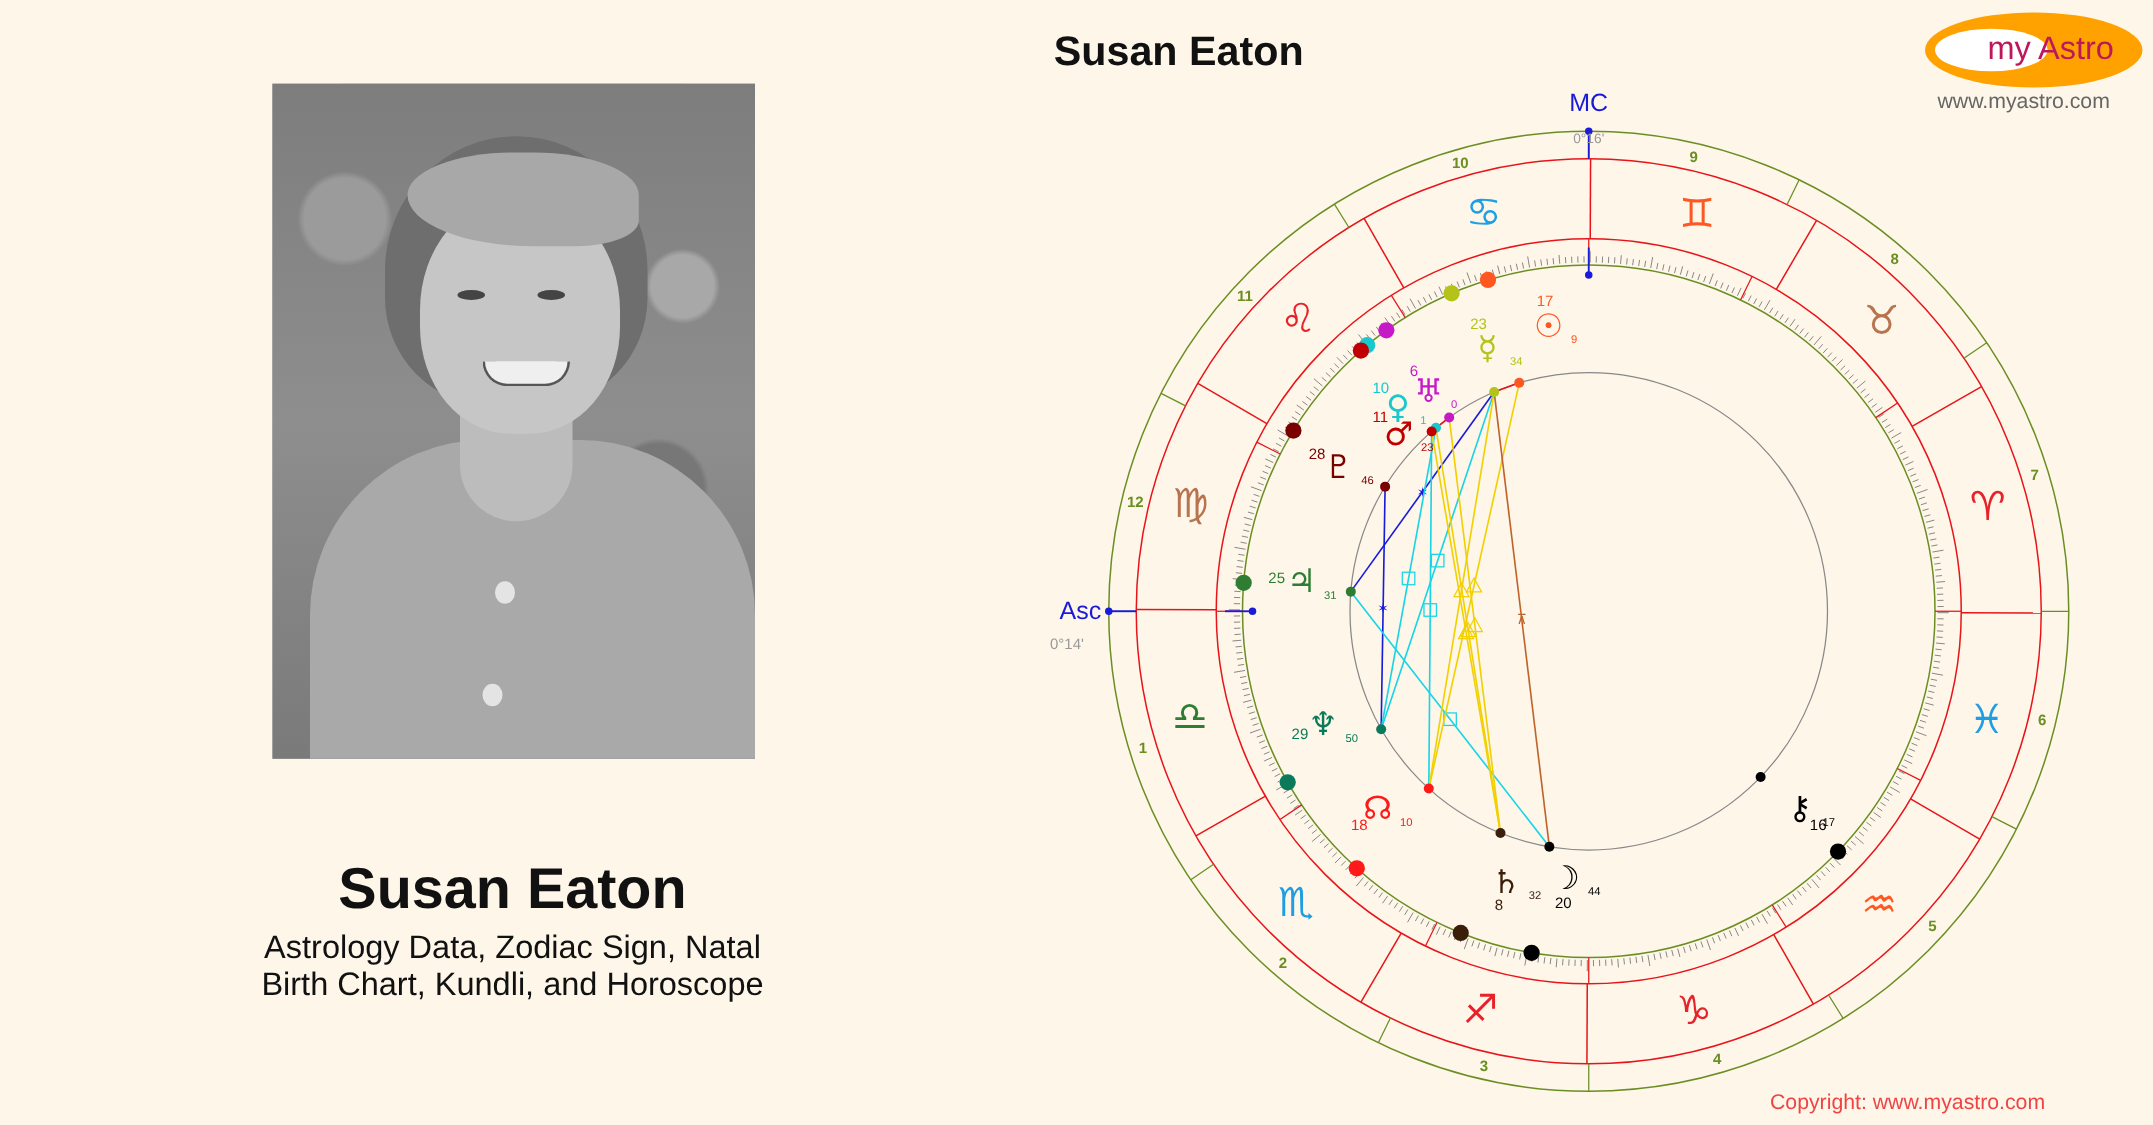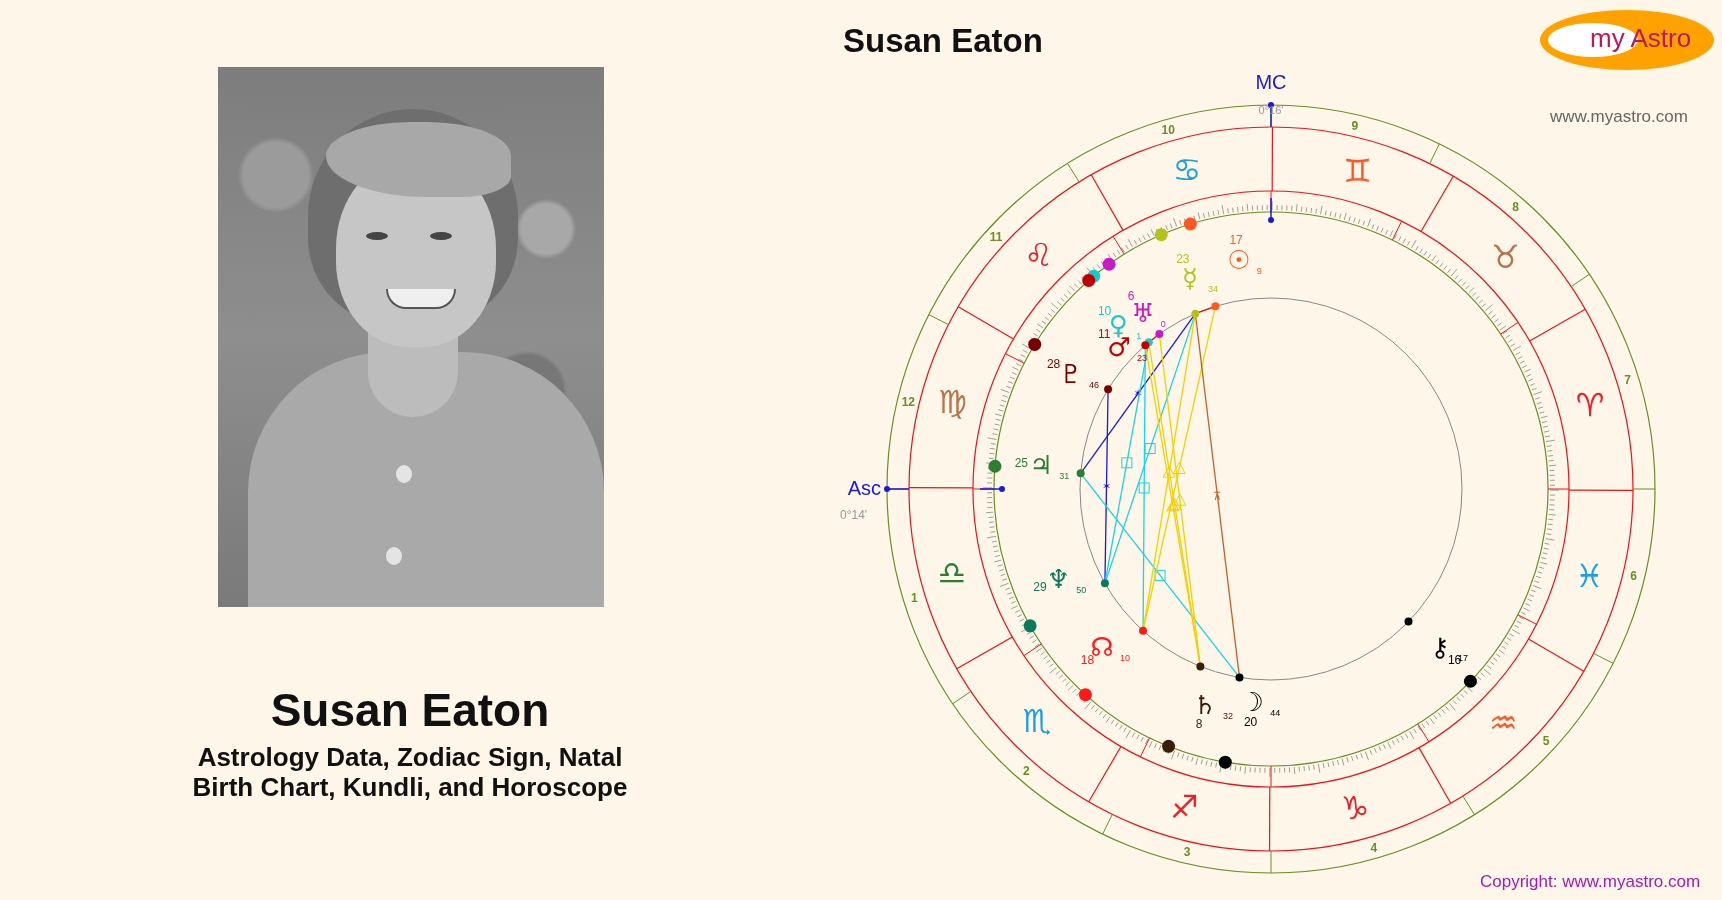--- a/index.html
+++ b/index.html
@@ -16,28 +16,28 @@
   .photo .body { position:absolute; left:30px; top:285px; width:356px; height:300px; border-radius:140px 140px 0 0; background:#a9a9a9; }
   .photo .neck { position:absolute; left:150px; top:240px; width:90px; height:110px; background:#bcbcbc; border-radius:0 0 45px 45px; }
   .photo .hair { position:absolute; left:90px; top:42px; width:210px; height:215px; border-radius:50% 50% 40% 40%; background:#6e6e6e; }
   .photo .face { position:absolute; left:118px; top:90px; width:160px; height:190px; border-radius:48% 48% 45% 45%; background:#c6c6c6; }
   .photo .fringe { position:absolute; left:108px; top:55px; width:185px; height:75px; border-radius:50% 50% 30% 60%; background:#a8a8a8; }
   .photo .eye { position:absolute; top:165px; width:22px; height:8px; border-radius:50%; background:#444; }
   .photo .smile { position:absolute; left:168px; top:222px; width:66px; height:18px; border-radius:0 0 40px 40px; background:#efefef; border:2px solid #555; border-top:none; }
   .photo .btn { position:absolute; width:16px; height:18px; border-radius:50%; background:#e4e4e4; }
 
   .left-title { position:absolute; left:0; width:820px; top:683px; text-align:center; font-size:46px; font-weight:bold; color:#111; }
-  .left-sub { position:absolute; left:0; width:820px; top:742px; text-align:center; font-size:26px; font-weight:bold; color:#111; line-height:30px; }
+  .left-sub { position:absolute; left:0; width:820px; top:742px; text-align:center; font-size:26px; font-weight:normal; color:#111; line-height:30px; }
   .chart-title { position:absolute; left:843px; top:22px; font-size:33px; font-weight:bold; color:#111; }
   .logo { position:absolute; left:1540px; top:10px; width:174px; height:60px; }
   .logo .ring { position:absolute; inset:0; background:#ffa200; border-radius:50%; }
   .logo .inner { position:absolute; left:8px; top:13px; width:90px; height:34px; background:#fff; border-radius:50%; }
   .logo .txt { position:absolute; left:50px; top:13px; font-size:26px; color:#be185d; white-space:nowrap; }
-  .site { position:absolute; left:1550px; top:71px; font-size:17px; color:#666;margin-top:36px; }
-  .copyright { position:absolute; left:1480px; top:872px; font-size:17px; color:#a21caf; }
+  .site { position:absolute; left:1550px; top:71px; font-size:17px; color:#666; }
+  .copyright { position:absolute; left:1416px; top:872px; font-size:17px; color:#ef4444; }
   svg#wheel { position:absolute; left:0; top:0; }
   .glyph { font-family:"DejaVu Sans", sans-serif; }
 </style>
 </head>
 <body>
 
 <div class="photo" title="Portrait photo of Susan Eaton (black and white)">
   <div class="bg"></div>
   <div class="body"></div>
   <div class="neck"></div>

